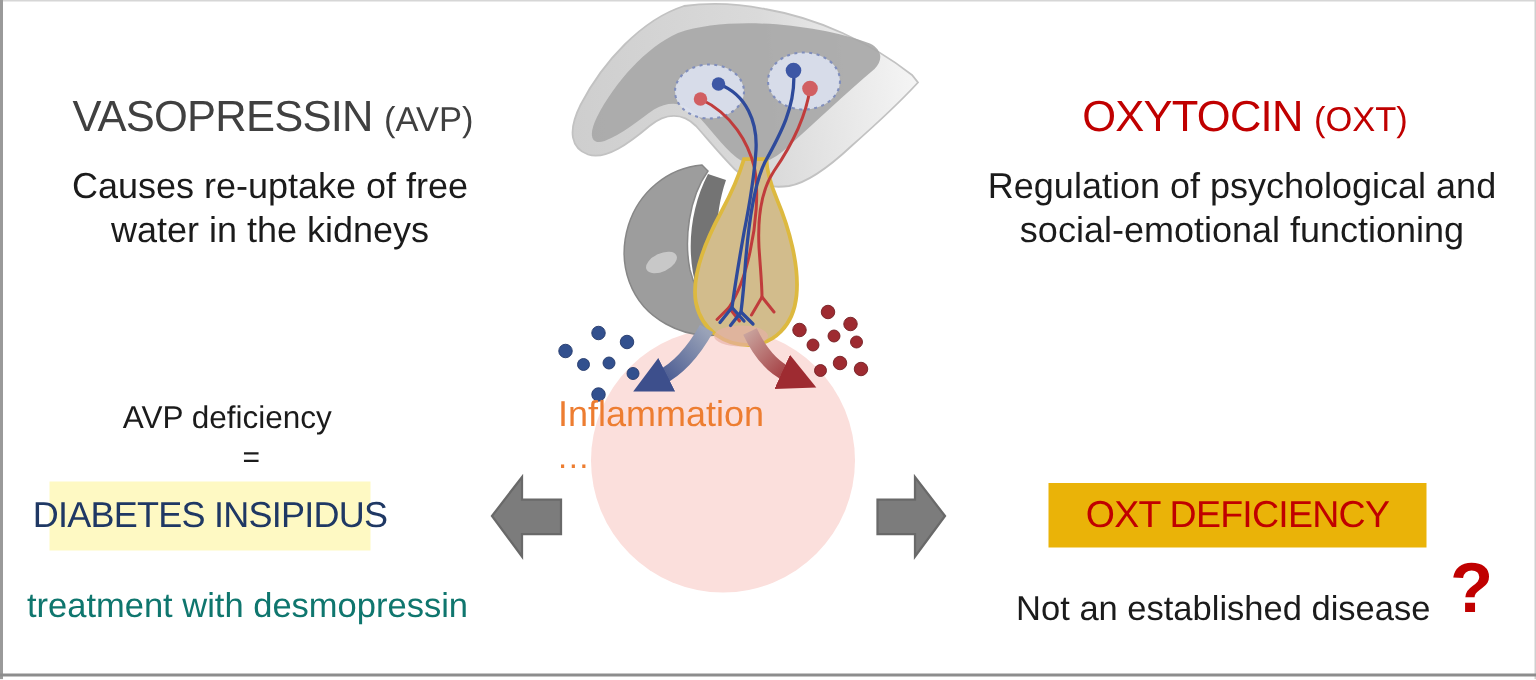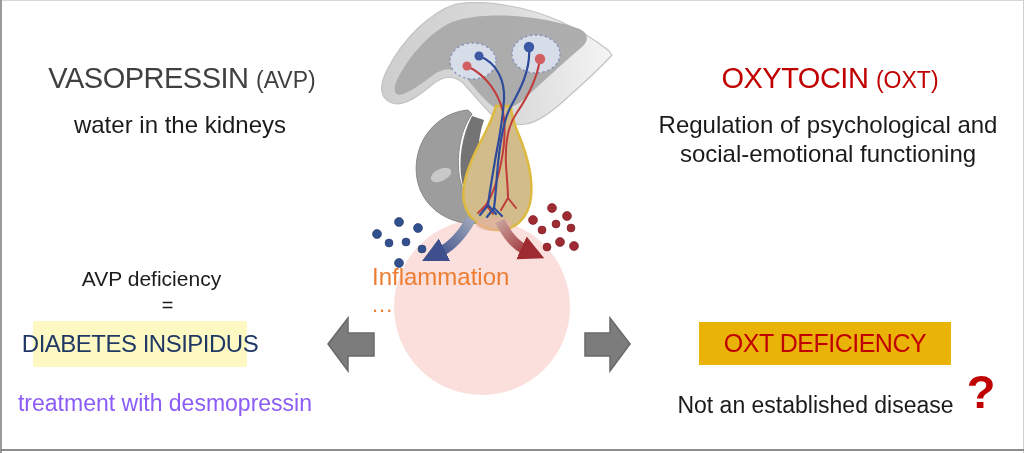--- a/index.html
+++ b/index.html
@@ -25,21 +25,21 @@
   .small-label{font-size:21px;color:#1b1b1b;text-align:center;}
   .avp-def{left:39px;top:267px;width:225px;}
   .equals{left:55px;top:294px;width:225px;font-size:20px;}
 
   .disease-box{display:flex;align-items:center;justify-content:center;white-space:nowrap;}
   .di-box{left:33px;top:321px;width:214px;height:46px;background:#fef9c3;
           color:#1F3864;font-size:24px;letter-spacing:-0.5px;}
   .oxt-box{left:699px;top:322px;width:252px;height:43px;background:#eab308;
            color:#C00000;font-size:25px;letter-spacing:-0.5px;}
 
-  .treatment{left:5px;top:390px;width:320px;font-size:23px;color:#8b5cf6;text-align:center;}
+  .treatment{left:5px;top:390px;width:320px;font-size:23px;color:#0f766e;text-align:center;}
   .not-established{left:668px;top:392px;width:295px;font-size:23px;color:#1b1b1b;text-align:center;}
   .question{left:961px;top:364px;width:40px;font-size:47px;font-weight:bold;color:#C00000;text-align:center;}
 
   .cause-text{left:372px;top:262px;width:220px;color:#ED7D31;
               font-size:24px;line-height:30px;}
   .cause-text .dots{font-size:22px;line-height:26px;letter-spacing:1px;}
 
   svg{display:block;}
 </style>
 </head>
@@ -149,20 +149,21 @@
   <div class="abs cause-text">
     <div>Inflammation</div>
     <div class="dots">...</div>
   </div>
 
   <div class="abs title title-vaso">
     <span>VASOPRESSIN</span>
     <span class="paren">(AVP)</span>
   </div>
   <div class="abs subtitle sub-vaso">
+    <div>Causes re-uptake of free</div>
     <div>water in the kidneys</div>
   </div>
   <div class="abs small-label avp-def">AVP deficiency</div>
   <div class="abs small-label equals">=</div>
   <div class="abs disease-box di-box">DIABETES INSIPIDUS</div>
   <div class="abs treatment">treatment with desmopressin</div>
 
   <div class="abs title title-oxy">
     <span>OXYTOCIN</span>
     <span class="paren">(OXT)</span>

